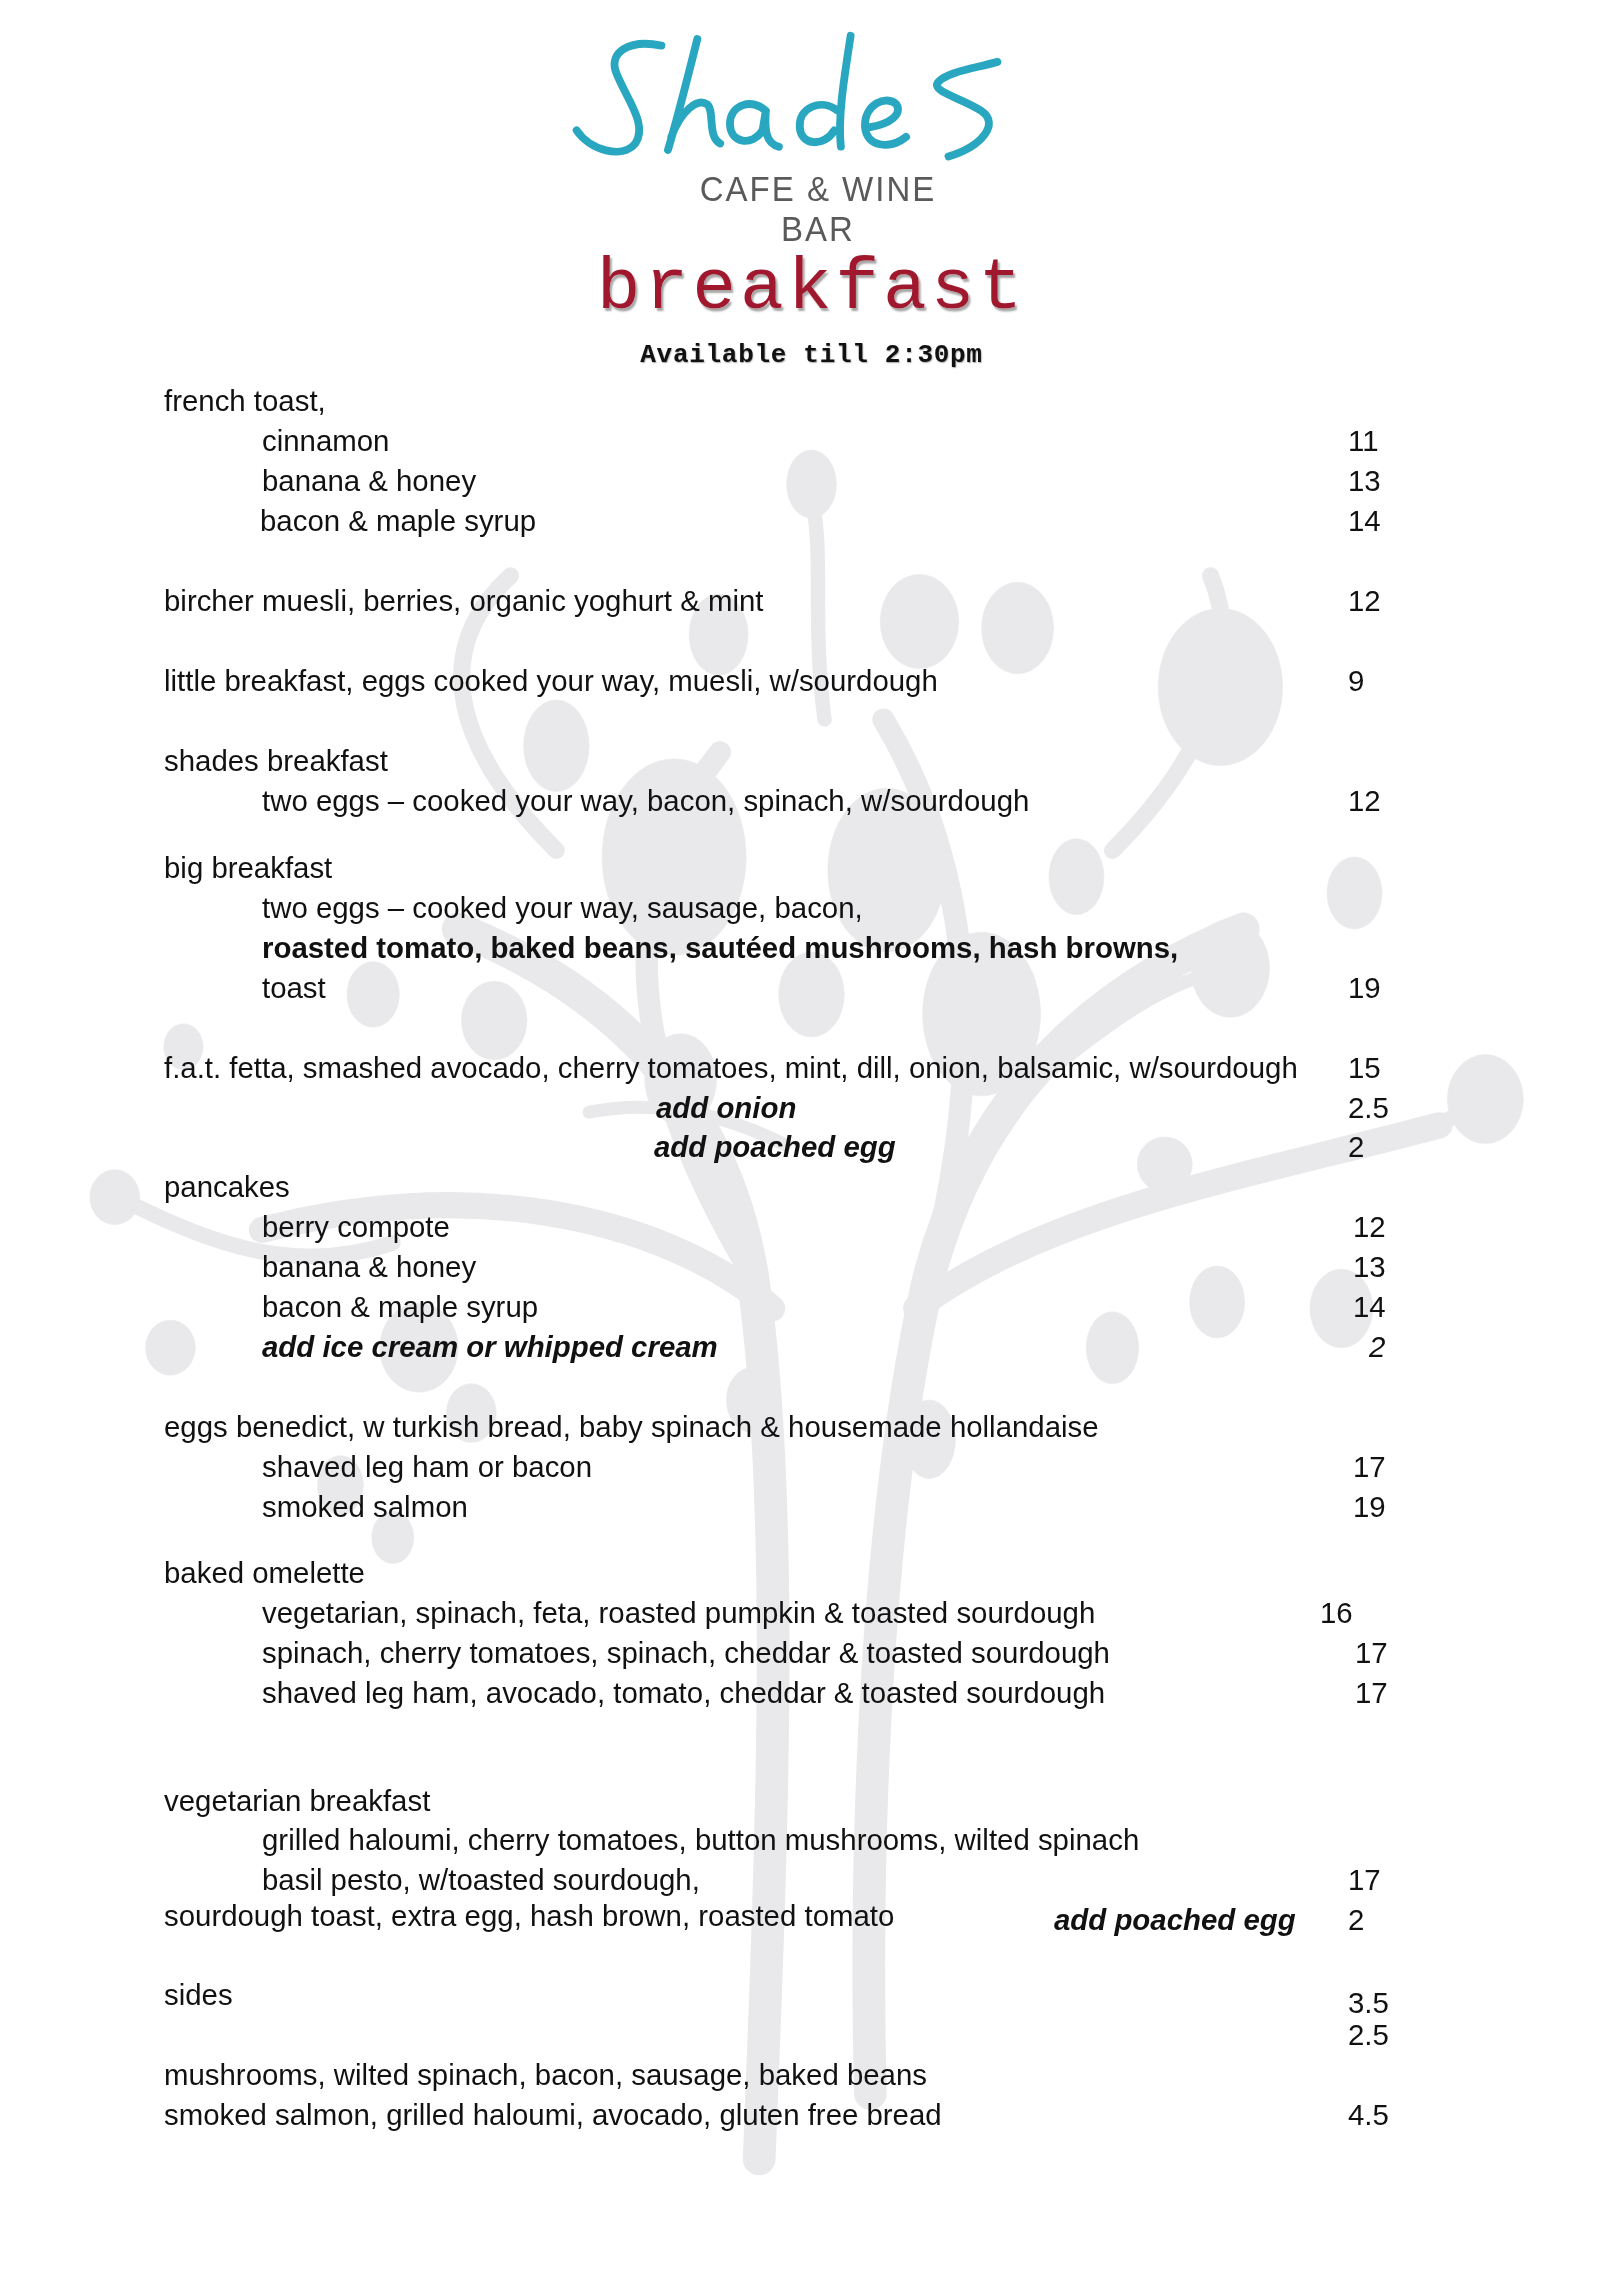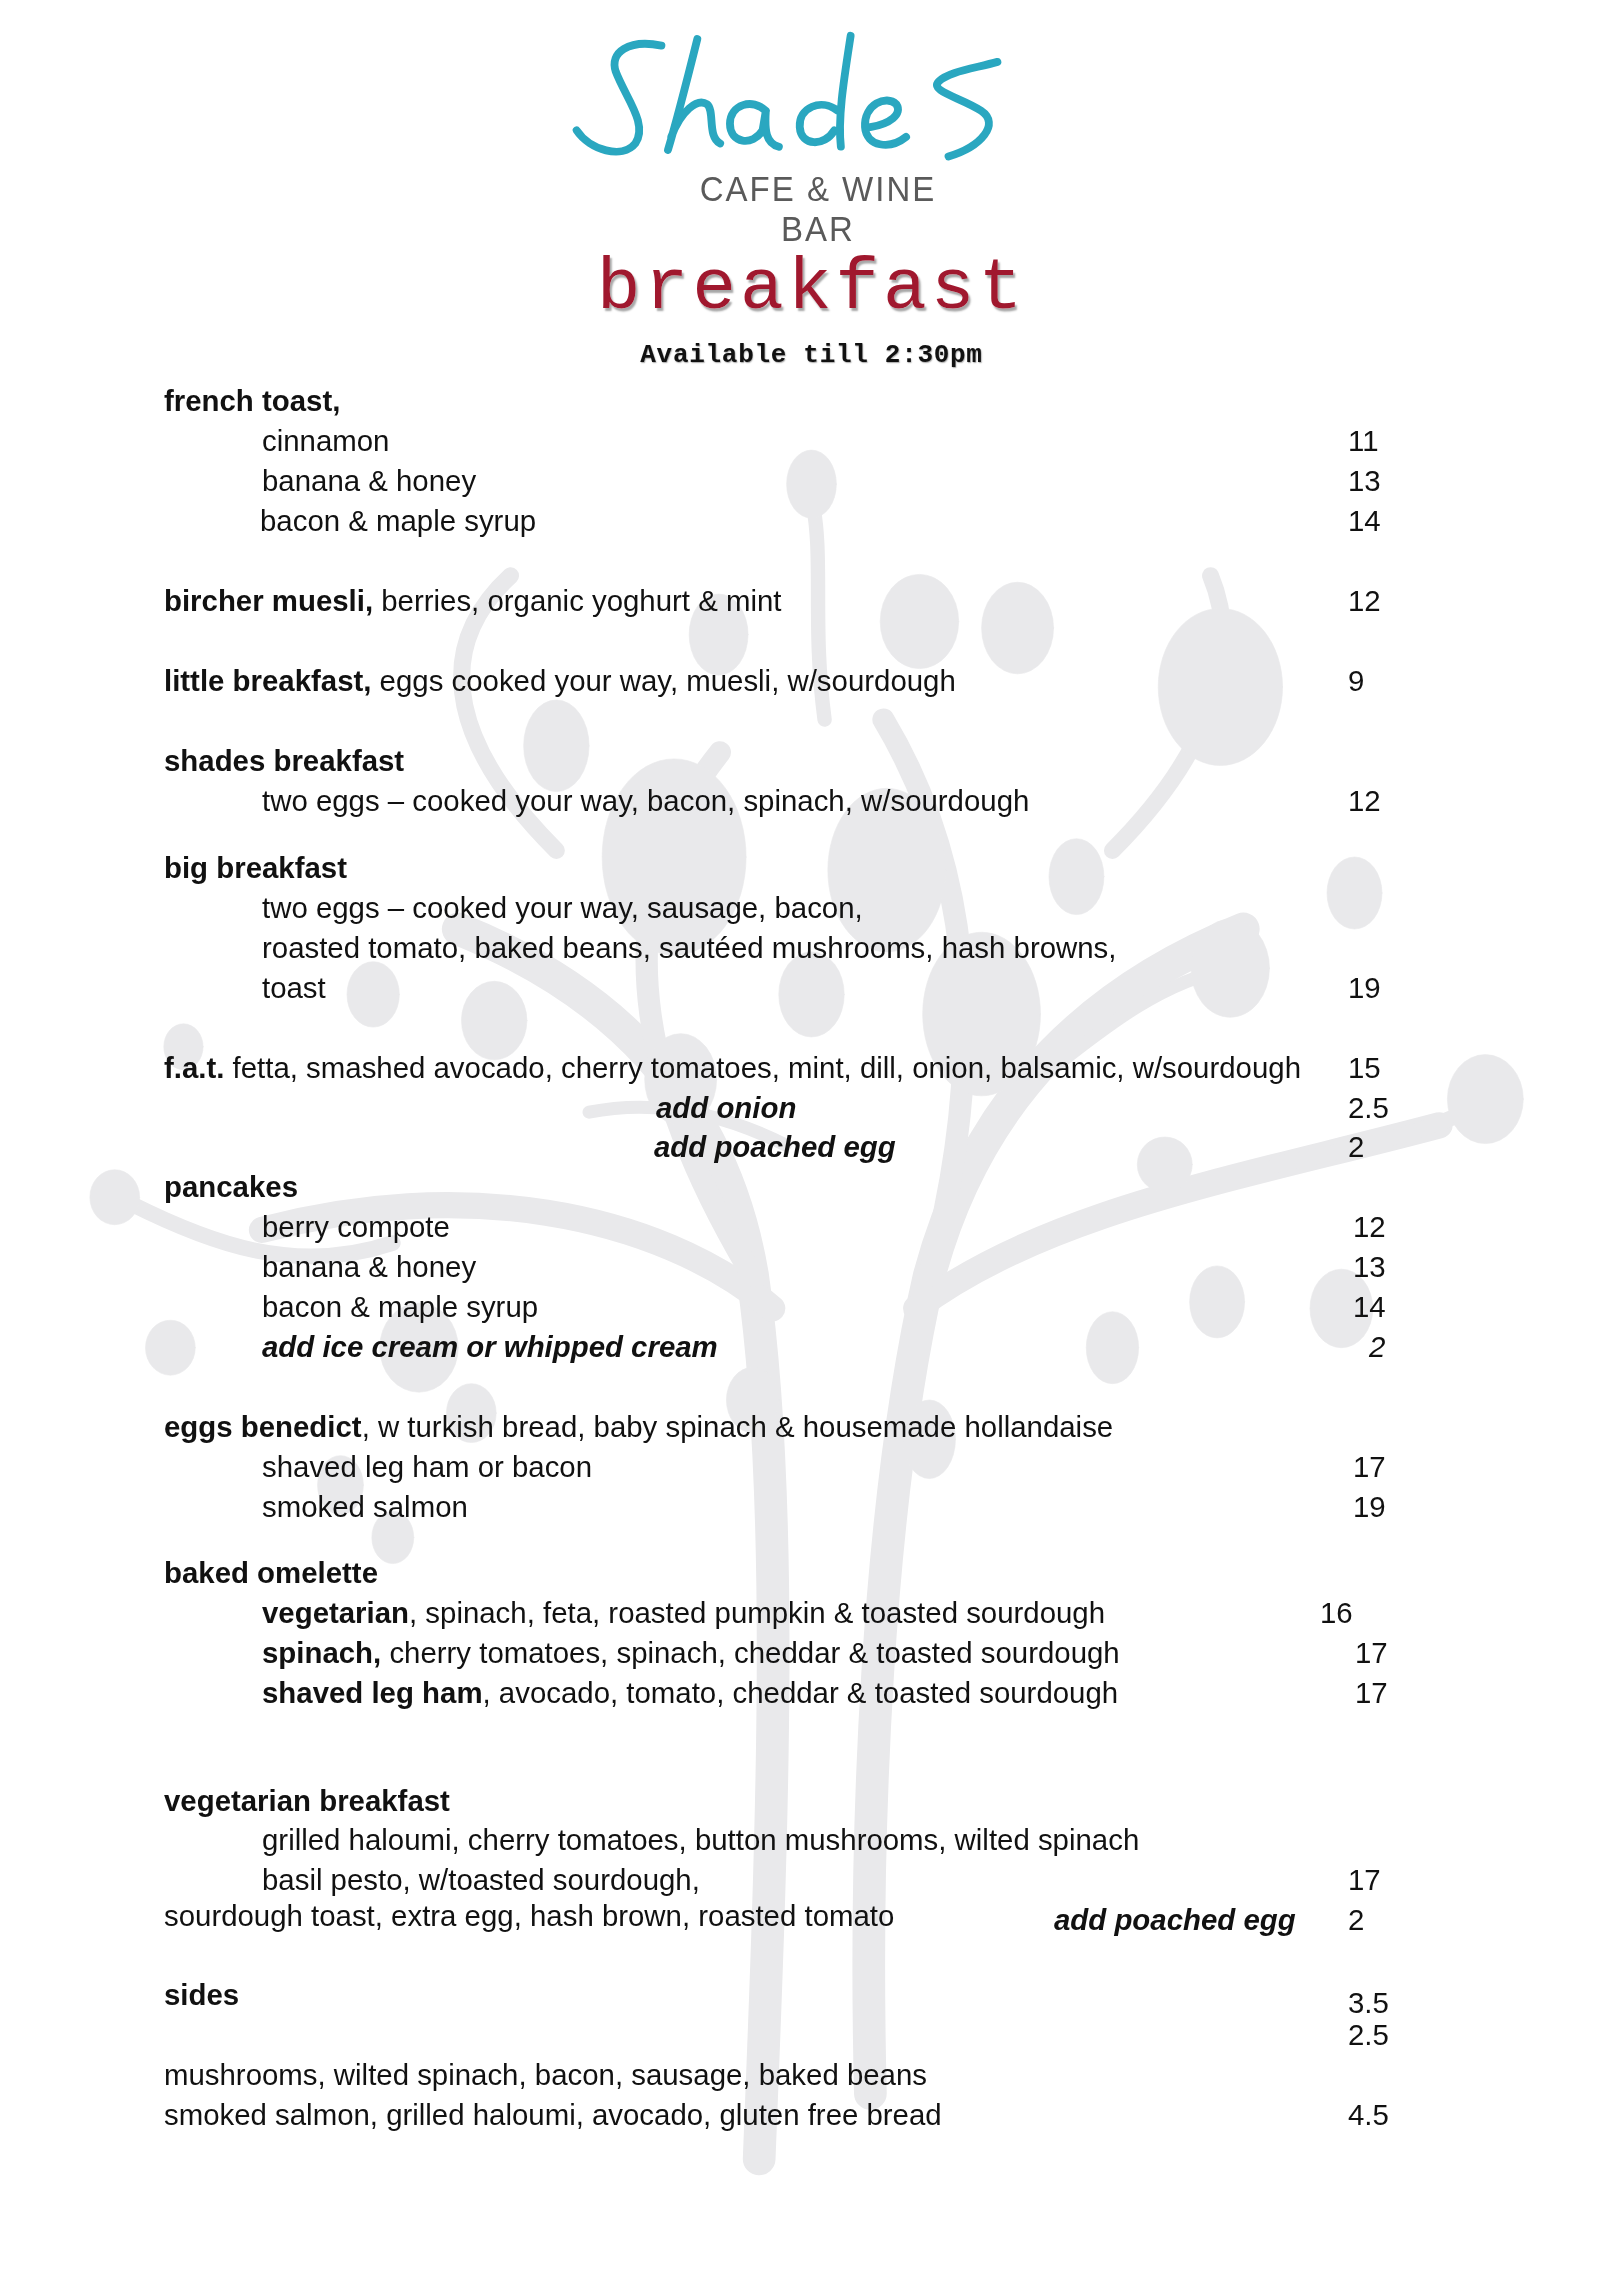--- a/index.html
+++ b/index.html
@@ -15,21 +15,21 @@
            font-family:"Liberation Mono", "DejaVu Sans Mono", monospace; font-size:73px;
            color:#a0182e; letter-spacing:3.9px;
            text-shadow: 0 0 0 #fff, 2px 2.6px 2px rgba(0,0,0,0.35); }
   .subtitle { position:absolute; left:0; width:1623px; top:340px; text-align:center; z-index:1;
               font-family:"Liberation Mono", "DejaVu Sans Mono", monospace; font-weight:bold;
               font-size:26px; color:#111; letter-spacing:0.7px;
               text-shadow: 0.7px 0.7px 1.3px rgba(0,0,0,0.35); }
   .menu { position:absolute; left:0; top:0; width:1623px; z-index:1; font-size:29.4px; }
   .row { position:absolute; height:39px; line-height:39px; white-space:nowrap; }
   .price { position:absolute; height:39px; line-height:39px; white-space:nowrap; }
-  .b { font-weight:bold; }
+  .b { font-weight:normal; }
   .bi { font-weight:bold; font-style:italic; }
 </style>
 </head>
 <body>
 
 <svg class="watermark" viewBox="0 0 2480 3508">
   <g fill="#e9e9eb" stroke="#e9e9eb" stroke-linecap="round">
 
     <path d="M1160 3300 C1180 2800 1200 2300 1150 1950 C1100 1650 900 1500 700 1420" fill="none" stroke-width="50"></path>
     <path d="M1330 3200 C1320 2800 1340 2300 1420 1950 C1500 1650 1700 1500 1900 1420" fill="none" stroke-width="50"></path>
@@ -120,21 +120,21 @@
     <span class="b">little breakfast,</span><span style="white-space:pre"> eggs cooked your way, muesli, w/sourdough</span>
   </div>
   <div class="price" style="left:1348px; top:661px;">9</div>
 
   <div class="row b" style="left:164px; top:741px;">shades breakfast</div>
   <div class="row" style="left:262px; top:781px;">two eggs – cooked your way, bacon, spinach, w/sourdough</div>
   <div class="price" style="left:1348px; top:781px;">12</div>
 
   <div class="row b" style="left:164px; top:848px;">big breakfast</div>
   <div class="row" style="left:262px; top:888px;">two eggs – cooked your way, sausage, bacon,</div>
-  <div class="row" style="left:262px; top:928px;">roasted tomato, baked beans, sautéed mushrooms, hash browns,</div>
+  <div class="row" style="left:262px; top:928px;font-weight:bold;">roasted tomato, baked beans, sautéed mushrooms, hash browns,</div>
   <div class="row" style="left:262px; top:968px;">toast</div>
   <div class="price" style="left:1348px; top:968px;">19</div>
 
   <div class="row" style="left:164px; top:1048px;">
     <span class="b">f.a.t.</span><span style="white-space:pre"> fetta, smashed avocado, cherry tomatoes, mint, dill, onion, balsamic, w/sourdough</span>
   </div>
   <div class="price" style="left:1348px; top:1048px;">15</div>
   <div class="row bi" style="left:656px; top:1088px;">add onion</div>
   <div class="price" style="left:1348px; top:1088px;">2.5</div>
   <div class="row bi" style="left:654px; top:1127px;">add poached egg</div>

